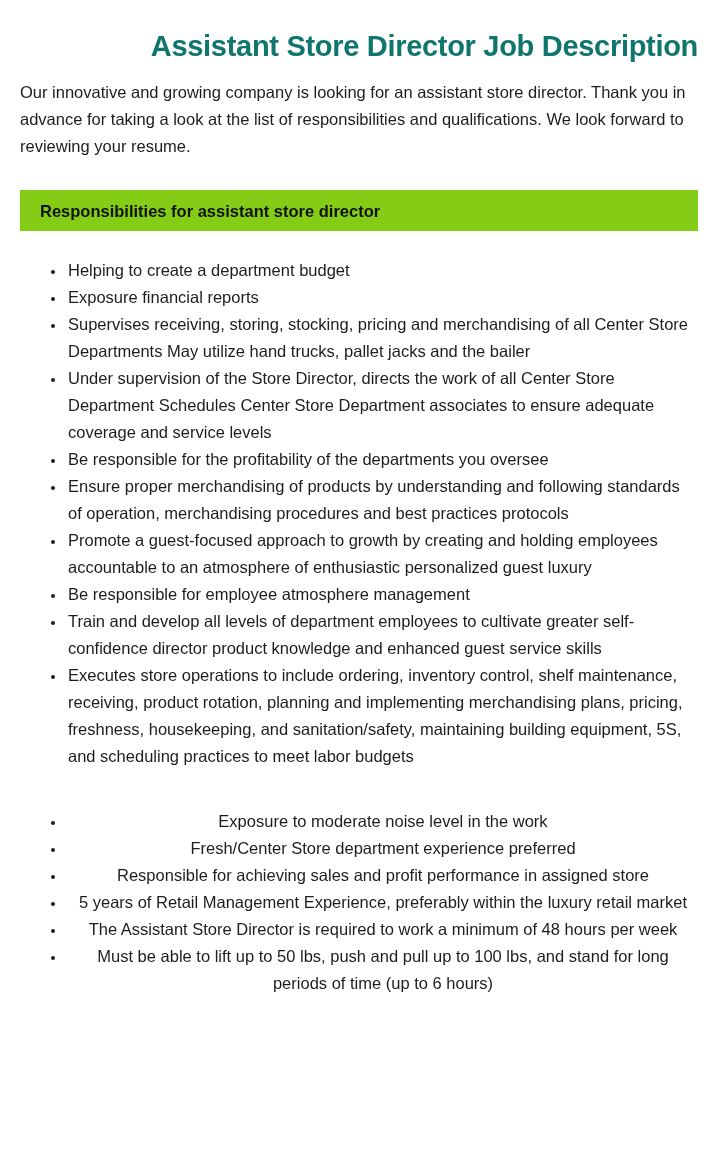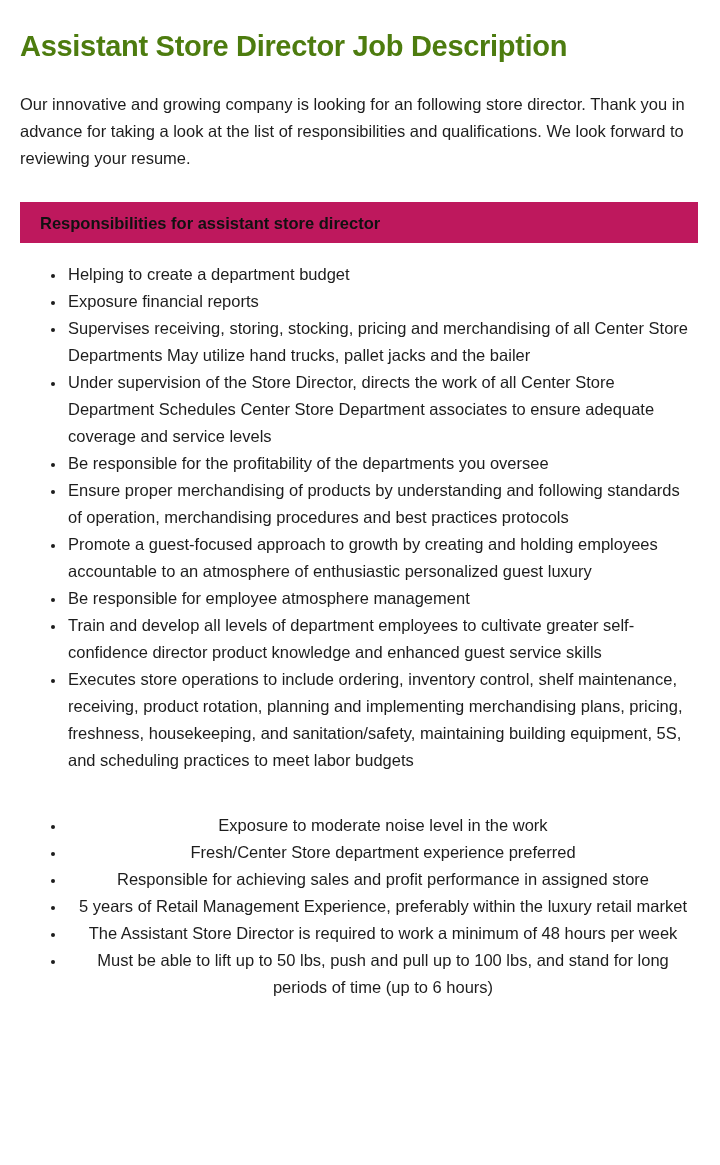--- a/index.html
+++ b/index.html
@@ -14,41 +14,41 @@
     color: #1d1d1d;
     -webkit-font-smoothing: antialiased;
   }
   .page {
     width: 720px;
     padding: 4px 22px 30px 20px;
   }
   .doc-title {
     font-size: 29px;
     font-weight: 800;
-    text-align: left;
+    text-align: right;
     letter-spacing: -0.3px;
-    margin: 26px 0 28px 0;
-    color: #4d7c0f;
+    margin: 26px 0 16px 0;
+    color: #0f766e;
   }
   .intro {
     font-size: 16.5px;
     line-height: 27px;
     margin: 0 0 30px 0;
   }
   .section-header {
-    background: #be185d;
+    background: #84cc16;
     font-weight: 700;
     font-size: 16.5px;
     line-height: 20px;
     padding: 11px 20px 10px 20px;
     margin: 0;
     color: #111111;
   }
   ul.bullet-list {
-    margin: 18px 0 38px 0;
+    margin: 26px 0 38px 0;
     padding: 0 0 0 46px;
   }
   ul.bullet-list li {
     font-size: 16.5px;
     line-height: 27px;
     padding-left: 2px;
     margin: 0;
   }
   ul.bullet-list li::marker {
     font-size: 13px;
@@ -59,21 +59,21 @@
     text-align: center;
   }
 </style>
 </head>
 <body>
 
 <div class="page">
 
   <h1 class="doc-title">Assistant Store Director Job Description</h1>
 
-  <p class="intro">Our innovative and growing company is looking for an following store director. Thank you in advance for taking a look at the list of responsibilities and qualifications. We look forward to reviewing your resume.</p>
+  <p class="intro">Our innovative and growing company is looking for an assistant store director. Thank you in advance for taking a look at the list of responsibilities and qualifications. We look forward to reviewing your resume.</p>
 
   <div class="section">
     <div class="section-header">Responsibilities for assistant store director</div>
     <ul class="bullet-list">
         <li>Helping to create a department budget</li>
         <li>Exposure financial reports</li>
         <li>Supervises receiving, storing, stocking, pricing and merchandising of all Center Store Departments May utilize hand trucks, pallet jacks and the bailer</li>
         <li>Under supervision of the Store Director, directs the work of all Center Store Department Schedules Center Store Department associates to ensure adequate coverage and service levels</li>
         <li>Be responsible for the profitability of the departments you oversee</li>
         <li>Ensure proper merchandising of products by understanding and following standards of operation, merchandising procedures and best practices protocols</li>

